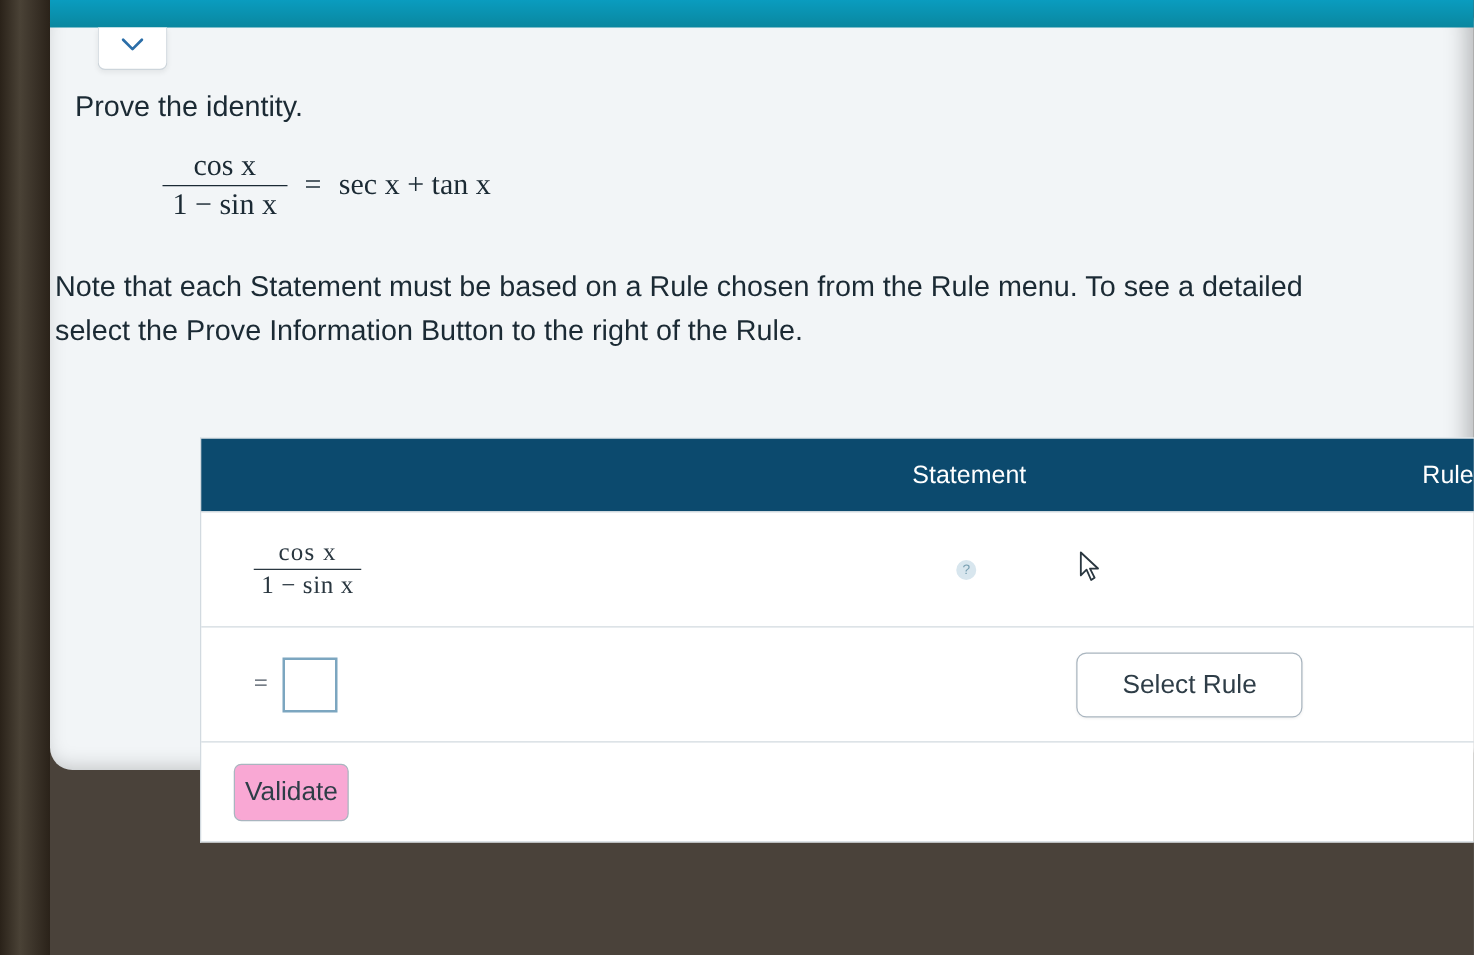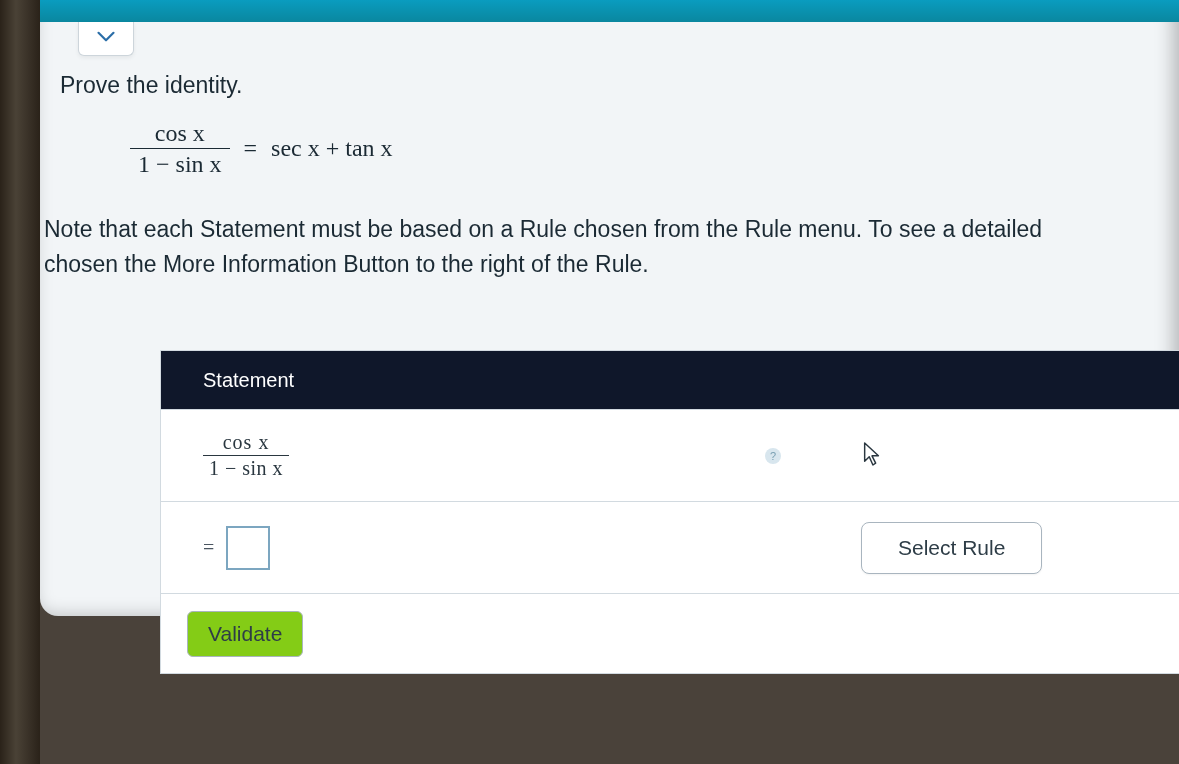--- a/index.html
+++ b/index.html
@@ -73,25 +73,26 @@
   }
   .proof-table {
     position: absolute;
     top: 350px; left: 120px; right: 0;
     border: 1px solid #d2dae0;
     border-right: none;
     background: #fff;
   }
   .pt-header {
     display: flex;
-    background: #0f172a;
+    background: #0c4a6e;
     color: #fff;
     font-size: 20px;
     height: 58px;
     align-items: center;
+    text-align: right;
   }
   .pt-h-statement { flex: 0 0 660px; padding-left: 42px; }
   .pt-h-rule { flex: 1; padding-left: 40px; }
   .pt-row {
     display: flex;
     height: 92px;
     border-top: 1px solid #d2dae0;
     align-items: center;
   }
   .pt-row:first-of-type { border-top: none; }
@@ -138,24 +139,24 @@
     box-shadow: 0 1px 2px rgba(0,0,0,0.05);
   }
   .pt-footer {
     height: 80px;
     border-top: 1px solid #d2dae0;
     display: flex; align-items: center;
     padding-left: 26px;
   }
   .validate-btn {
     height: 46px;
-    padding: 0 20px;
+    padding: 0 8px;
     border: 1.5px solid #a9b5bf;
     border-radius: 6px;
-    background: #84cc16;
+    background: #f9a8d4;
     color: #2e3d47;
     font-size: 21px;
     font-family: Arial, Helvetica, sans-serif;
     cursor: pointer;
   }
   .cursor-icon svg { width: 22px; height: 26px; }
   .q-icon {
     width: 16px; height: 16px;
     border-radius: 50%;
     background: #d8e6ee;
@@ -190,26 +191,27 @@
       <span class="num">cos x</span>
       <span class="bar"></span>
       <span class="den">1 − sin x</span>
     </span>
     <span>=</span>
     <span>sec x + tan x</span>
   </div>
 
   <div class="note">
     <span>Note that each Statement must be based on a Rule chosen from the Rule menu. To see a detailed</span><br>
-    <span>chosen the More Information Button to the right of the Rule.</span>
+    <span>select the Prove Information Button to the right of the Rule.</span>
   </div>
 
   <div class="proof-table">
     <div class="pt-header">
       <div class="pt-h-statement">Statement</div>
+      <div class="pt-h-rule">Rule</div>
     </div>
 
     <div class="pt-row">
       <div class="pt-statement">
         <span class="sfrac">
           <span class="num">cos x</span>
           <span class="bar"></span>
           <span class="den">1 −  sin x</span>
         </span>
         <span class="q-icon">?</span>

